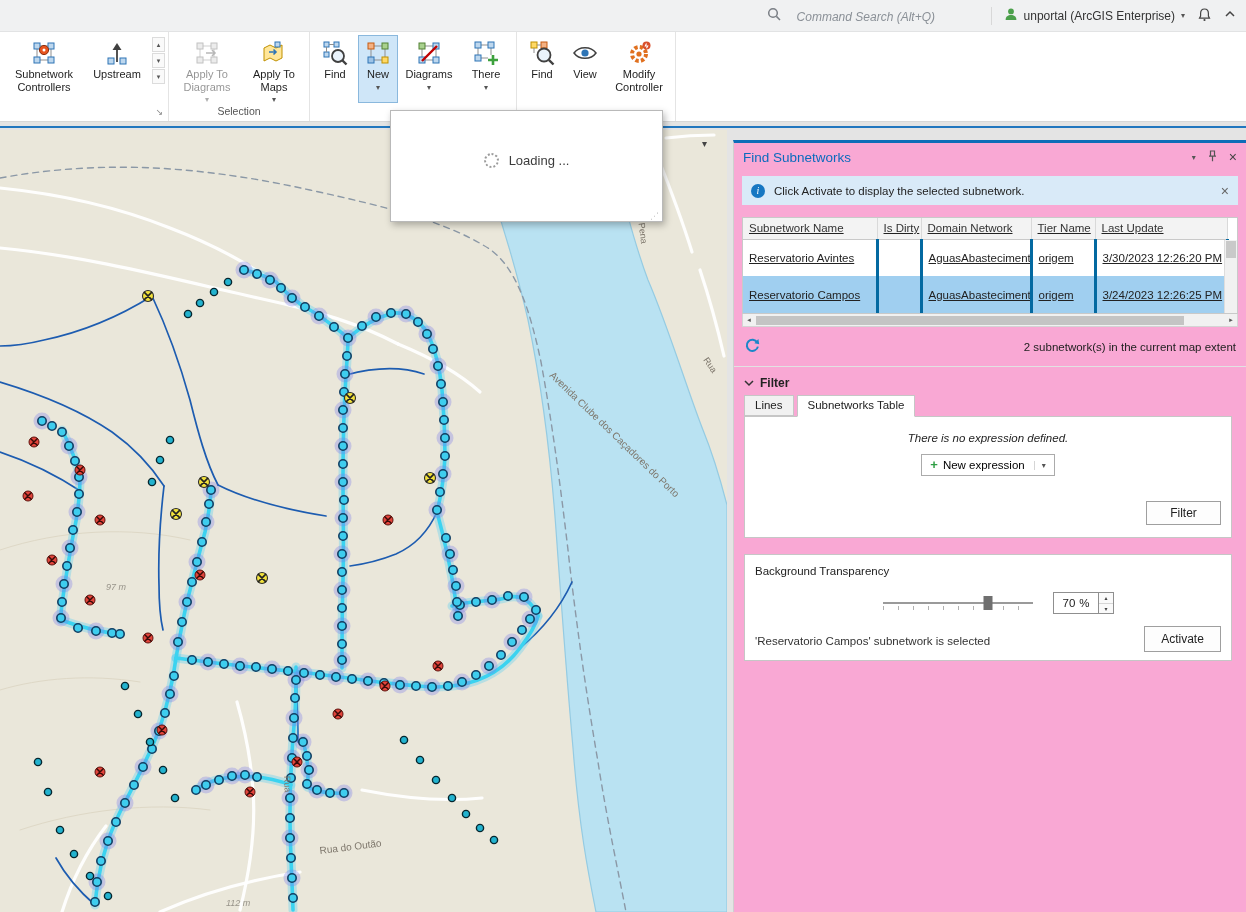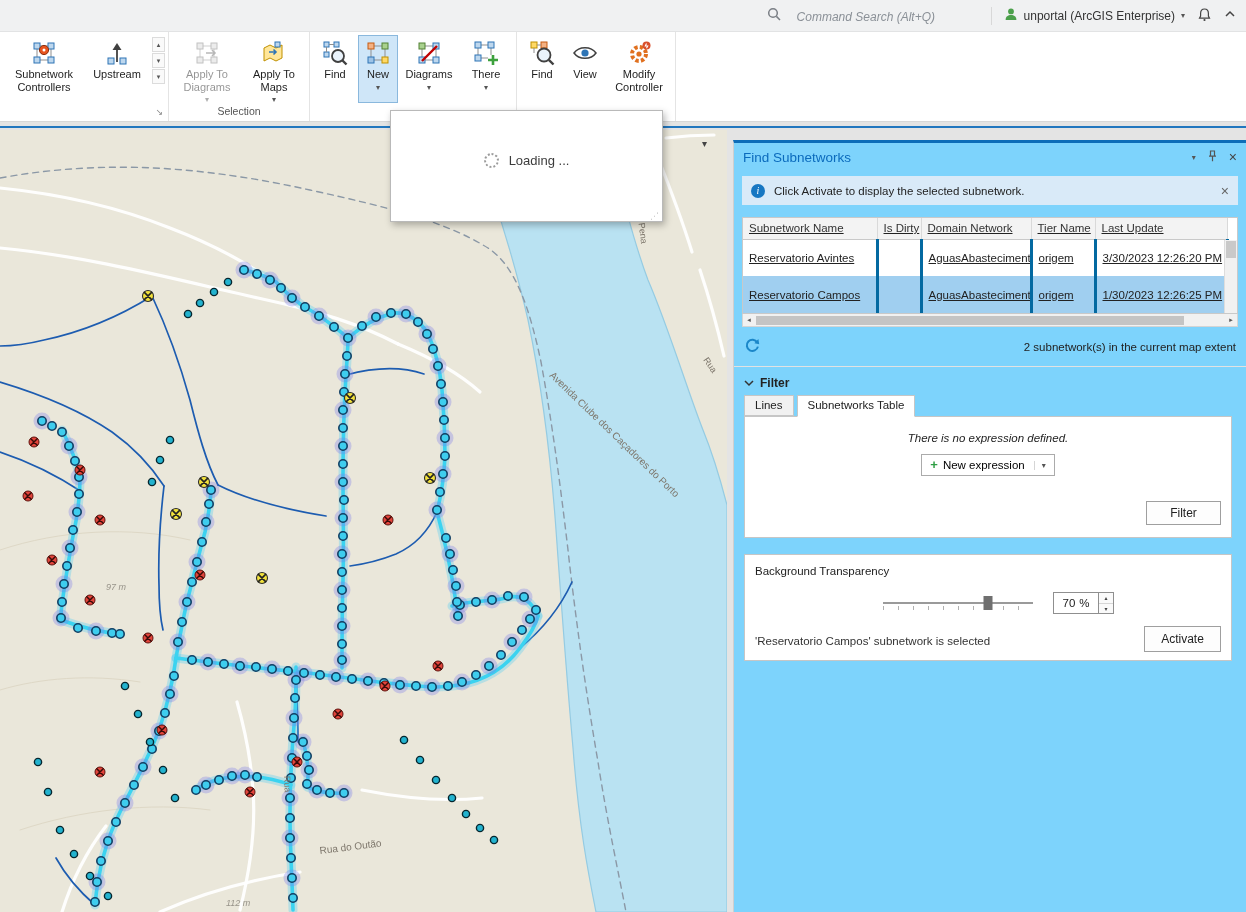--- a/index.html
+++ b/index.html
@@ -62,21 +62,21 @@
   .loading-text { font-size:13px; color:#3c3c3c; }
   .grip { position:absolute; right:3px; bottom:0; color:#c0c0c0; font-size:9px; }
 
   
   .map { position:absolute; left:0; top:130px; width:727px; height:782px; background:#eae7da; overflow:hidden; }
   .map-caret { position:absolute; right:20px; top:8px; font-size:10px; color:#444; z-index:4; }
 
   
   .panel {
     position:absolute; left:733px; top:140px; width:513px; height:772px;
-    background:#7dd3fc; border-top:3px solid #0d6db8; border-left:1px solid #cfcfcf;
+    background:#f9a8d4; border-top:3px solid #0d6db8; border-left:1px solid #cfcfcf;
   }
   .panel-header { height:28px; display:flex; align-items:center; padding:0 9px; }
   .panel-title { color:#0b6bbd; font-size:13.5px; }
   .panel-hicons { margin-left:auto; display:flex; align-items:center; gap:11px; color:#555; }
   .close-x { font-size:14px; color:#444; line-height:1; }
 
   .info-banner {
     margin:5px 8px 0 8px; background:#d9eaf8; height:29px;
     display:flex; align-items:center; gap:9px; padding:0 9px; font-size:11.5px; color:#222;
   }
@@ -752,21 +752,21 @@
           <td></td>
           <td>AguasAbastecimento</td>
           <td>origem</td>
           <td>3/30/2023 12:26:20 PM</td>
         </tr>
         <tr class="selected">
           <td>Reservatorio Campos</td>
           <td></td>
           <td>AguasAbastecimento</td>
           <td>origem</td>
-          <td>1/30/2023 12:26:25 PM</td>
+          <td>3/24/2023 12:26:25 PM</td>
         </tr>
       </tbody>
     </table>
     <div class="vscroll">
         <div class="vthumb"></div>
       </div>
   </div>
   <div class="hscroll">
     <span class="harrow">◂</span>
     <div class="hthumb"></div>

